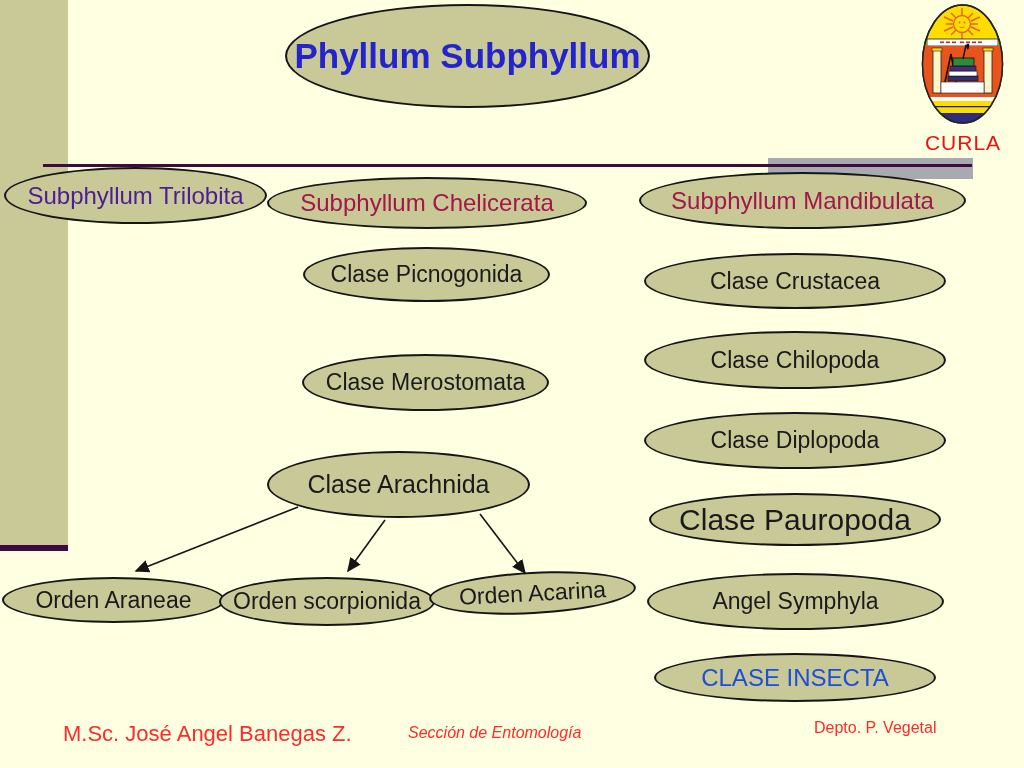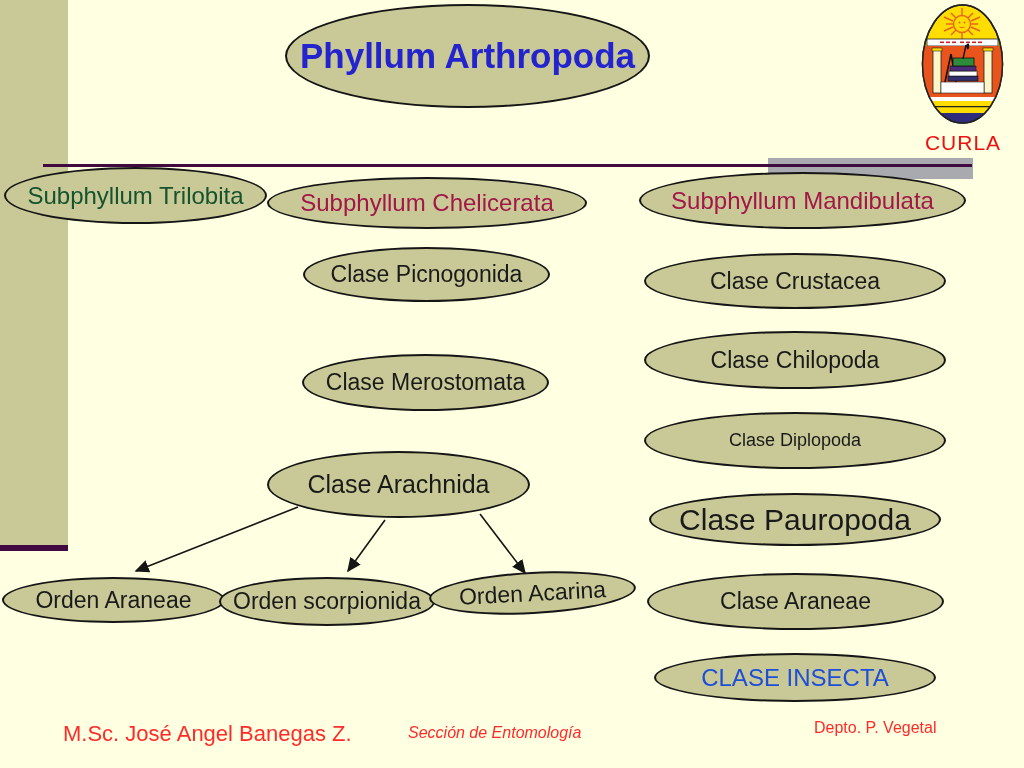--- a/index.html
+++ b/index.html
@@ -16,32 +16,32 @@
   .top-line{position:absolute;left:43px;top:164px;width:929px;height:3px;background:#400A40;}
   
   .node{
     position:absolute;border-radius:50%;
     background:#C9C897;border:2px solid #151515;
     display:flex;align-items:center;justify-content:center;
     text-align:center;box-sizing:border-box;white-space:nowrap;
     color:#1a1a1a;
   }
   .n-title      {left:285px;top:4px;  width:365px;height:104px;font-size:35px;color:#2424CE;font-weight:bold;}
-  .n-trilobita  {left:4px;  top:167px;width:263px;height:57px; font-size:24px;color:#14532d;}
+  .n-trilobita  {left:4px;  top:167px;width:263px;height:57px; font-size:24px;color:#4c1d95;}
   .n-chelicerata{left:267px;top:177px;width:320px;height:52px; font-size:24px;color:#A21747;}
   .n-mandibulata{left:639px;top:172px;width:327px;height:57px; font-size:24px;color:#A21747;}
   .n-picnogonida{left:303px;top:247px;width:247px;height:55px; font-size:23px;}
   .n-merostomata{left:302px;top:354px;width:247px;height:57px; font-size:23px;}
   .n-arachnida  {left:267px;top:451px;width:263px;height:67px; font-size:25px;}
   .n-araneae    {left:2px;  top:577px;width:223px;height:46px; font-size:23px;}
   .n-scorpionida{left:219px;top:577px;width:216px;height:49px; font-size:23px;}
   .n-acarina    {left:429px;top:572px;width:207px;height:42px; font-size:23px;transform:rotate(-3deg);}
   .n-crustacea  {left:644px;top:253px;width:302px;height:56px; font-size:23px;}
   .n-chilopoda  {left:644px;top:331px;width:302px;height:58px; font-size:23px;text-align:center;}
-  .n-diplopoda  {left:644px;top:412px;width:302px;height:57px; font-size:18px;}
+  .n-diplopoda  {left:644px;top:412px;width:302px;height:57px; font-size:23px;}
   .n-pauropoda  {left:649px;top:493px;width:292px;height:53px; font-size:30px;}
   .n-symphyla   {left:647px;top:573px;width:297px;height:57px; font-size:23px;}
   .n-insecta    {left:654px;top:653px;width:282px;height:49px; font-size:24px;color:#1d4ed8;}
   
   .arrows{position:absolute;left:0;top:0;width:1024px;height:768px;pointer-events:none;}
   
   .logo{position:absolute;left:920px;top:2px;width:85px;height:125px;}
   .logo-caption{
     position:absolute;left:918px;top:131px;width:90px;text-align:center;
     color:#EE1111;font-weight:normal;font-size:21px;letter-spacing:1px;
@@ -124,21 +124,21 @@
     <rect x="0" y="104" width="85" height="1.5" fill="#222222"></rect>
     <rect x="0" y="105.5" width="85" height="6" fill="#FFDD00"></rect>
 
     <rect x="0" y="111" width="85" height="16" fill="#2F2C7E"></rect>
   </g>
   <ellipse cx="42.5" cy="62" rx="40" ry="59" fill="none" stroke="#222" stroke-width="1.5"></ellipse>
 </svg>
 <div class="logo-caption">CURLA</div>
 
 <div class="node n-title">
-  <span>Phyllum Arthropoda</span>
+  <span>Phyllum Subphyllum</span>
 </div>
 <div class="node n-trilobita">
   <span>Subphyllum Trilobita</span>
 </div>
 <div class="node n-chelicerata">
   <span>Subphyllum Chelicerata</span>
 </div>
 <div class="node n-mandibulata">
   <span>Subphyllum Mandibulata</span>
 </div>
@@ -166,21 +166,21 @@
 <div class="node n-chilopoda">
   <span>Clase Chilopoda</span>
 </div>
 <div class="node n-diplopoda">
   <span>Clase Diplopoda</span>
 </div>
 <div class="node n-pauropoda">
   <span>Clase Pauropoda</span>
 </div>
 <div class="node n-symphyla">
-  <span>Clase Araneae</span>
+  <span>Angel Symphyla</span>
 </div>
 <div class="node n-insecta">
   <span>CLASE INSECTA</span>
 </div>
 
 <svg class="arrows" viewBox="0 0 1024 768">
   <defs>
     <marker id="ah" markerWidth="9" markerHeight="8" refX="8" refY="4" orient="auto">
       <path d="M0,0 L9,4 L0,8 z" fill="#151515"></path>
     </marker>

